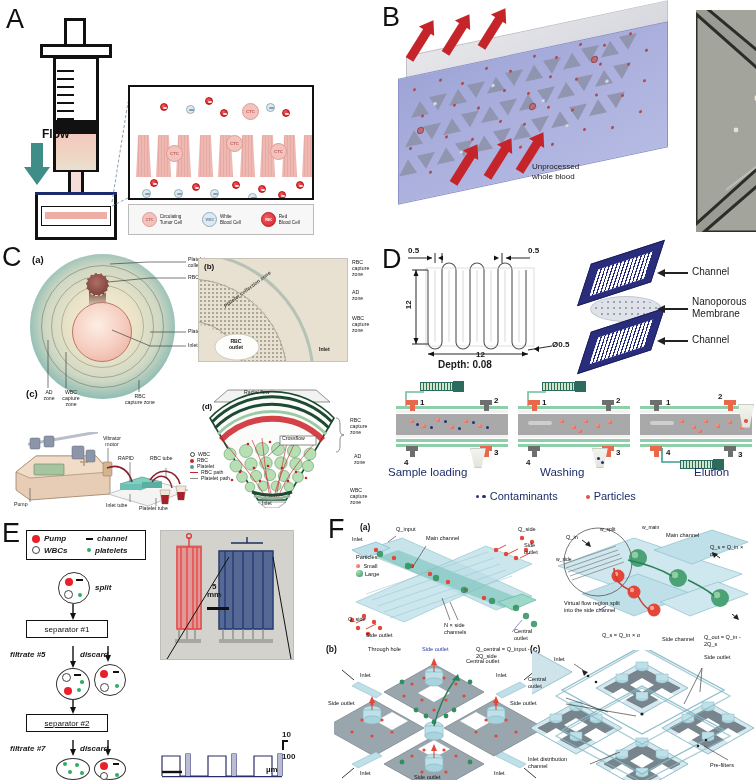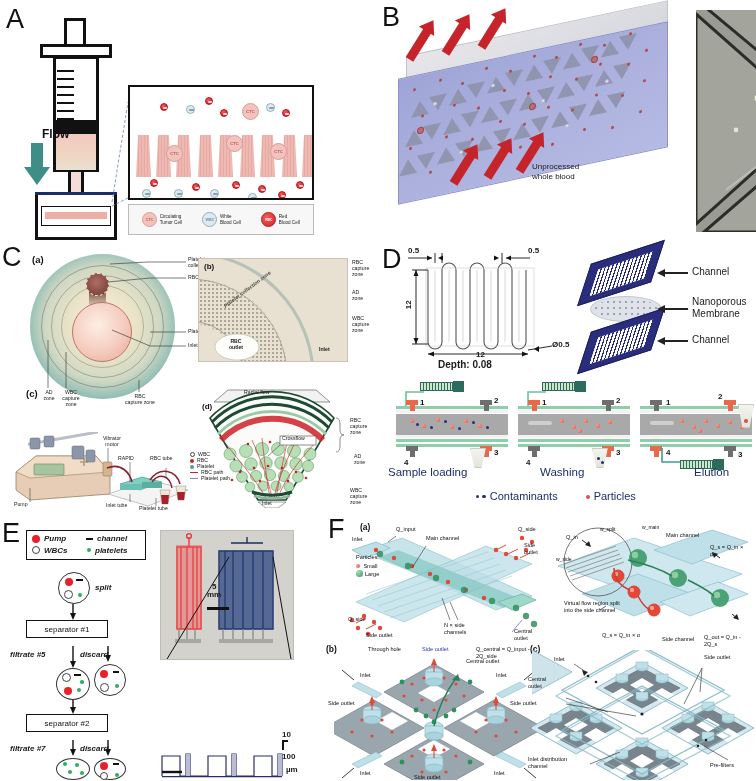--- a/index.html
+++ b/index.html
@@ -908,21 +908,21 @@
       <span style="position:absolute;left:20px;top:19px;width:4px;height:4px;border-radius:50%;background:#2fae63"></span>
       <span style="position:absolute;left:23px;top:11px;width:3.5px;height:3.5px;border-radius:50%;background:#2fae63"></span>
     </div>
     <div class="enode" style="left:94px;top:152px;width:32px;height:32px;">
       <span style="position:absolute;left:5px;top:5px;width:8px;height:8px;border-radius:50%;background:#e8202a"></span>
       <span style="position:absolute;left:18px;top:6px;width:6px;height:2px;background:#111"></span>
       <span style="position:absolute;left:5px;top:18px;width:9px;height:9px;border-radius:50%;border:1.2px solid #444;background:#fff"></span>
       <span style="position:absolute;left:20px;top:19px;width:4px;height:4px;border-radius:50%;background:#2fae63"></span>
     </div>
 
-    <div class="ebox" style="left:26px;top:202px;width:82px;height:18px;">
+    <div class="ebox" style="left:26px;top:202px;width:82px;height:18px;text-decoration:underline;">
       <span>separator #2</span>
     </div>
     <div class="md ital bold" style="position:absolute;left:10px;top:232px;">filtrate #7</div>
     <div class="md ital bold" style="position:absolute;left:80px;top:232px;">discard</div>
 
     <div class="enode" style="left:56px;top:246px;width:34px;height:22px;">
       <span style="position:absolute;left:6px;top:3px;width:4px;height:4px;border-radius:50%;background:#2fae63"></span>
       <span style="position:absolute;left:18px;top:4px;width:4px;height:4px;border-radius:50%;background:#2fae63"></span>
       <span style="position:absolute;left:11px;top:11px;width:4px;height:4px;border-radius:50%;background:#2fae63"></span>
       <span style="position:absolute;left:23px;top:12px;width:4px;height:4px;border-radius:50%;background:#2fae63"></span>
@@ -973,21 +973,21 @@
         <g fill="#b9bcd4">
           <rect x="26" y="6" width="4" height="22"></rect>
             <rect x="72" y="6" width="4" height="22"></rect>
             <rect x="118" y="6" width="4" height="22"></rect>
         </g>
         <line x1="2" y1="28.6" x2="122" y2="28.6" stroke="#2a2d6b" stroke-width="1.2"></line>
         <line x1="2" y1="24" x2="22" y2="24" stroke="#111" stroke-width="2.4"></line>
       </svg>
       <div class="md bold" style="position:absolute;left:122px;top:-18px;">10</div>
       <div class="md bold" style="position:absolute;left:122px;top:4px;">100</div>
-      <div class="md bold" style="position:absolute;left:126px;top:17px;">µm</div>
+      <div class="md bold" style="position:absolute;left:106px;top:17px;">µm</div>
       <div style="position:absolute;left:122px;top:-8px;width:6px;height:1.6px;background:#111"></div>
       <div style="position:absolute;left:122px;top:-8px;width:1.6px;height:10px;background:#111"></div>
     </div>
   </div>
 
   <div class="panel" id="panelF">
     <div class="plabel" style="left:2px; top:4px;">F</div>
     <div class="sublabel" style="left:34px; top:10px; font-size:8.5px;">(a)</div>
 
     <div class="fa" style="left:20px; top:16px; width:196px; height:124px;">

